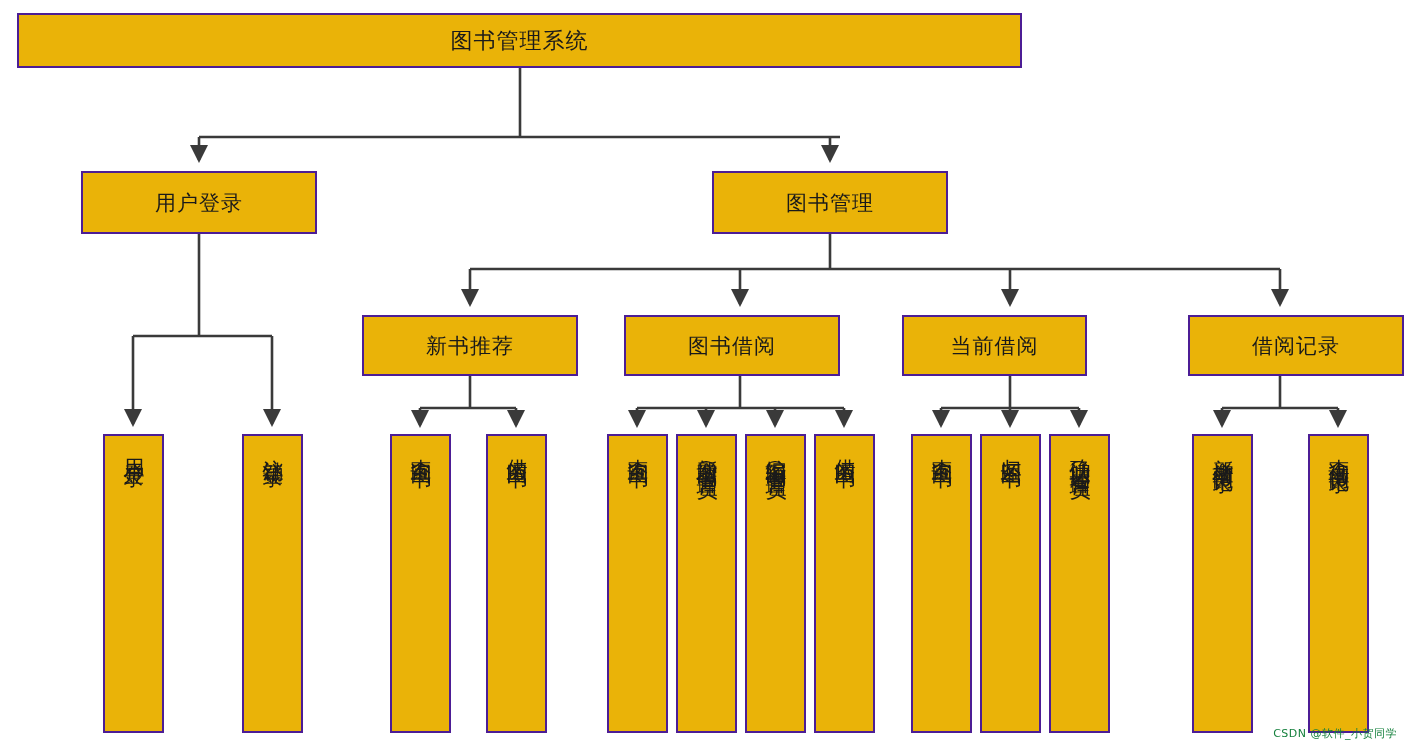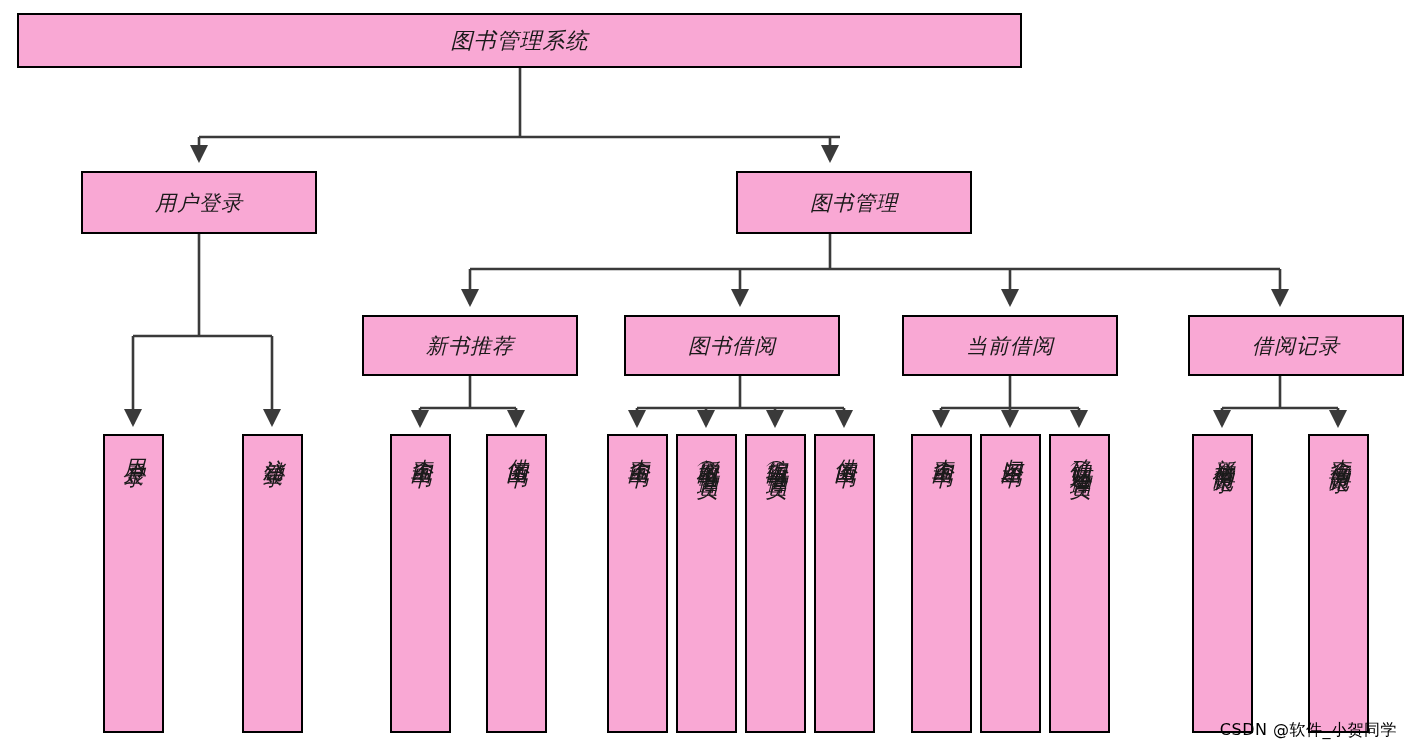--- a/index.html
+++ b/index.html
@@ -22,27 +22,26 @@
   svg.connectors {
     position: absolute;
     left: 0;
     top: 0;
     width: 1405px;
     height: 747px;
     pointer-events: none;
   }
   .node {
     position: absolute;
-    border: 2px solid #000000;
-    background: #f9a8d4;
+    border: 2px solid #4c1d95;
+    background: #eab308;
     display: flex;
     align-items: center;
     justify-content: center;
     color: #1a1a1a;
-    font-style: italic;
   }
   .node.h {
     
     font-size: 21px;
     letter-spacing: 1px;
   }
   .node.root {
     font-size: 22px;
   }
   .node.v {
@@ -58,22 +57,22 @@
     -webkit-writing-mode: vertical-rl;
     line-height: 1.0;
     letter-spacing: 3px;
     white-space: nowrap;
     display: block;
   }
   .watermark {
     position: absolute;
     right: 8px;
     bottom: 6px;
-    font-size: 16px;
-    color: #000000;
+    font-size: 11px;
+    color: #15803d;
     letter-spacing: 0.5px;
     white-space: nowrap;
   }
 </style>
 </head>
 <body>
 
 <div id="canvas">
 
   <svg class="connectors" viewBox="0 0 1405 747" xmlns="http://www.w3.org/2000/svg">
@@ -126,31 +125,31 @@
     </g>
   </svg>
 
   <div class="node h root" style="left:17px; top:13px; width:1005px; height:55px;">
     <span>图书管理系统</span>
   </div>
 
   <div class="node h" style="left:81px; top:171px; width:236px; height:63px;">
     <span>用户登录</span>
   </div>
-  <div class="node h" style="left:712px; top:171px; width:236px; height:63px;margin-left:24px;">
+  <div class="node h" style="left:712px; top:171px; width:236px; height:63px;">
     <span>图书管理</span>
   </div>
 
   <div class="node h" style="left:362px; top:315px; width:216px; height:61px;justify-content:center;">
     <span>新书推荐</span>
   </div>
   <div class="node h" style="left:624px; top:315px; width:216px; height:61px;">
     <span>图书借阅</span>
   </div>
-  <div class="node h" style="left:902px; top:315px; width:216px; height:61px;">
+  <div class="node h" style="left:902px; top:315px; width:185px; height:61px;">
     <span>当前借阅</span>
   </div>
   <div class="node h" style="left:1172px; top:315px; width:216px; height:61px;margin-left:16px;">
     <span>借阅记录</span>
   </div>
 
   <div class="node v" style="left:103px; top:434px; width:61px; height:299px;">
     <span class="vtext">用户登录</span>
   </div>
   <div class="node v" style="left:242px; top:434px; width:61px; height:299px;">

